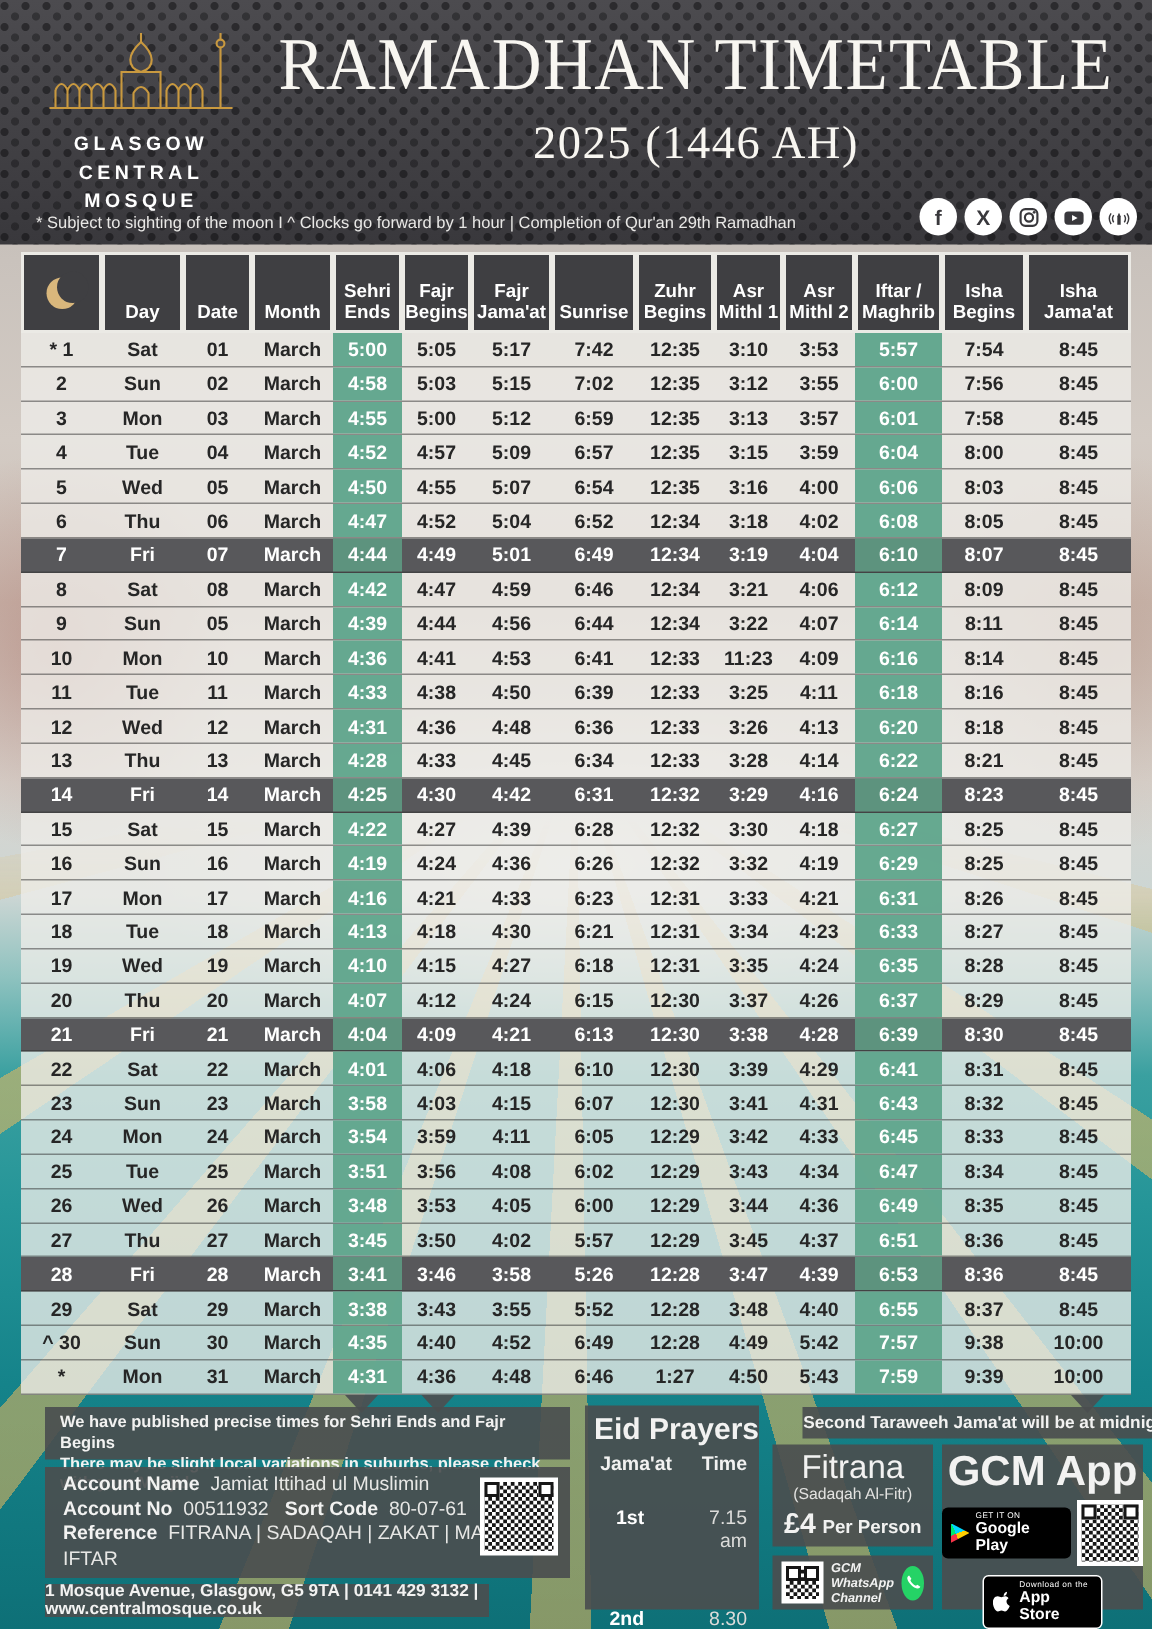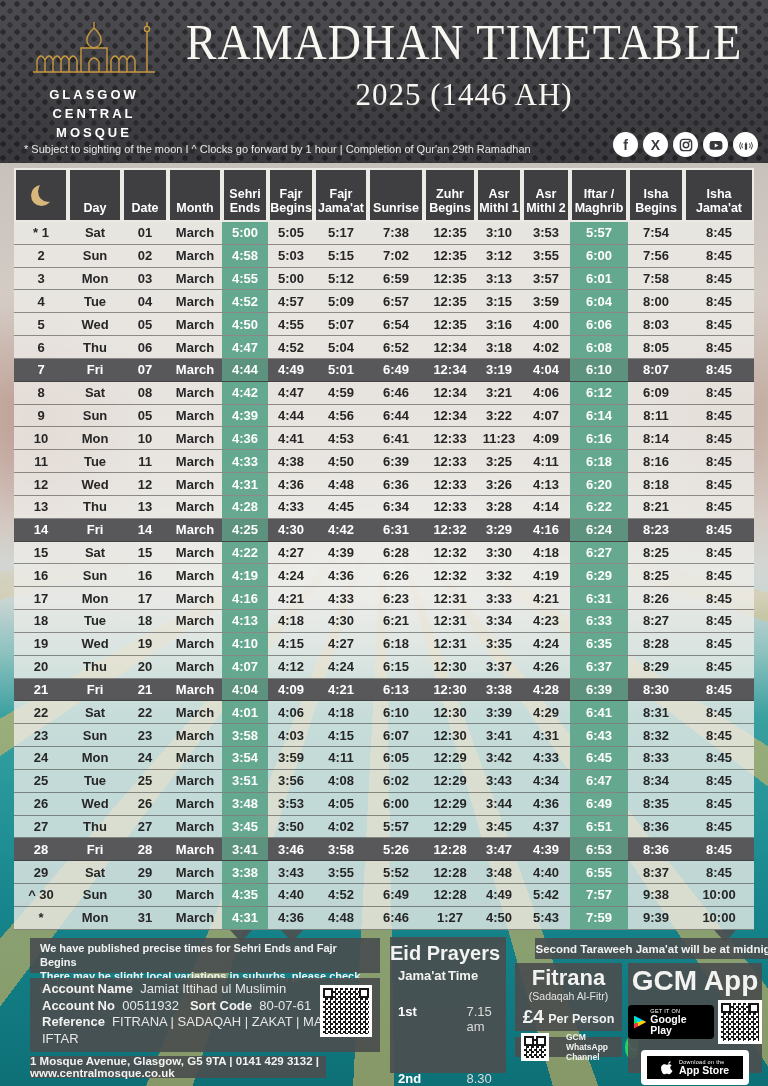--- a/index.html
+++ b/index.html
@@ -81,48 +81,48 @@
   .fbox{position:absolute;background:var(--boxbg);color:#f2f2f1;}
   .note-left{left:30px;top:938px;width:350px;height:35px;font-size:11px;
     font-weight:bold;padding:4px 10px;line-height:1.25;}
   .donations{left:30px;top:978px;width:350px;height:74px;padding:3px 12px 0;}
   .donations h3{font-size:25px;font-weight:800;letter-spacing:.5px;}
   .don-line{font-size:13px;line-height:1.28;}
   .don-line b{font-weight:800;}
   .don-line span{color:#e7e7e5;font-weight:400;}
   .address{left:30px;top:1056px;width:296px;height:22px;font-size:11.5px;
     font-weight:bold;display:flex;align-items:center;justify-content:center;}
-  .eid{left:390px;top:937px;width:116px;height:136px;text-align:left;padding-top:5px;}
+  .eid{left:390px;top:937px;width:116px;height:136px;text-align:right;padding-top:5px;}
   .eid h3{font-size:20px;font-weight:800;}
   .eid-head,.eid-rows{display:grid;grid-template-columns:1fr 1fr;padding:0 8px;}
   .eid-head{margin-top:3px;font-size:13px;font-weight:800;}
   .eid-rows{margin-top:21px;row-gap:5.5px;font-size:13px;gap:37px;}
   .eid-cell{color:#dcdcda;}
   .eid-label{font-weight:800;color:#fff;}
   .note-right{left:535px;top:938px;width:247px;height:21px;font-size:11.5px;
     font-weight:bold;display:flex;align-items:center;justify-content:center;}
   .fitrana{left:515px;top:963px;width:107px;height:68px;text-align:center;padding-top:4px;}
-  .fitrana h3{font-size:22px;font-weight:700;line-height:1;}
+  .fitrana h3{font-size:22px;font-weight:400;line-height:1;}
   .fit-sub{font-size:10.5px;color:#e3e3e1;margin-top:1px;}
   .fit-amt{margin-top:4px;font-weight:800;}
   .fit-amt .pound{font-size:19px;}
   .fit-amt .pp{font-size:12.5px;}
-  .whatsapp{left:515px;top:1037px;width:107px;height:20px;display:flex;
-    align-items:center;gap:17px;padding:0 6px;}
+  .whatsapp{left:515px;top:1037px;width:107px;height:36px;display:flex;
+    align-items:center;gap:5px;padding:0 6px;font-style:italic;}
   .wa-label{font-size:8.5px;font-weight:800;line-height:1.2;flex:1;}
   .wa-circle{width:23px;height:23px;border-radius:50%;background:#25D366;
     display:flex;align-items:center;justify-content:center;}
   .gcmapp{left:628px;top:963px;width:134px;height:110px;text-align:center;padding-top:2px;}
   .gcmapp h3{font-size:28px;font-weight:800;}
   .badge-row{display:flex;align-items:center;justify-content:center;gap:4px;margin-top:3px;}
   .badge{background:#000;border-radius:4px;color:#fff;display:flex;align-items:center;
     gap:4px;padding:3px 6px;text-align:left;}
   .badge .btxt .small{font-size:5.5px;display:block;letter-spacing:.3px;}
   .badge .btxt .big{font-size:10.5px;font-weight:bold;display:block;line-height:1.05;}
-  .badge.store{border:6px solid #ffffff;margin:6px auto 0;width:108px;justify-content:center;}
+  .badge.store{border:1px solid #ffffff;margin:6px auto 0;width:80px;justify-content:center;}
   .play-tri{width:13px;height:13px;clip-path:polygon(0 0,100% 50%,0 100%);
     background:conic-gradient(from -25deg at 28% 50%,#00d7fe 0 95deg,#ffce00 95deg 185deg,
       #f63448 185deg 270deg,#00e96f 270deg 360deg);}
   
   .qr{position:relative;background:#fff;padding:3px;}
   .qr .mod{width:100%;height:100%;
     background:repeating-conic-gradient(#161616 0% 25%,#fff 0% 50%);background-size:5px 5px;}
   .qr::before,.qr::after{content:"";position:absolute;top:3px;width:6px;height:6px;
     border:2px solid #161616;background:#fff;}
   .qr::before{left:3px;} .qr::after{right:3px;}
@@ -215,21 +215,21 @@
       </div>
     <div class="tt-body">
         <div class="tr">
           <div class="td c0">* 1</div>
           <div class="td c1">Sat</div>
           <div class="td c2">01</div>
           <div class="td c3">March</div>
           <div class="td c4 hl">5:00</div>
           <div class="td c5">5:05</div>
           <div class="td c6">5:17</div>
-          <div class="td c7">7:38</div>
+          <div class="td c7">7:42</div>
           <div class="td c8">12:35</div>
           <div class="td c9">3:10</div>
           <div class="td c10">3:53</div>
           <div class="td c11 hl">5:57</div>
           <div class="td c12">7:54</div>
           <div class="td c13">8:45</div>
         </div>
         <div class="tr">
           <div class="td c0">2</div>
           <div class="td c1">Sun</div>
@@ -332,21 +332,21 @@
           <div class="td c2">08</div>
           <div class="td c3">March</div>
           <div class="td c4 hl">4:42</div>
           <div class="td c5">4:47</div>
           <div class="td c6">4:59</div>
           <div class="td c7">6:46</div>
           <div class="td c8">12:34</div>
           <div class="td c9">3:21</div>
           <div class="td c10">4:06</div>
           <div class="td c11 hl">6:12</div>
-          <div class="td c12">6:09</div>
+          <div class="td c12">8:09</div>
           <div class="td c13">8:45</div>
         </div>
         <div class="tr">
           <div class="td c0">9</div>
           <div class="td c1">Sun</div>
           <div class="td c2">05</div>
           <div class="td c3">March</div>
           <div class="td c4 hl">4:39</div>
           <div class="td c5">4:44</div>
           <div class="td c6">4:56</div>

